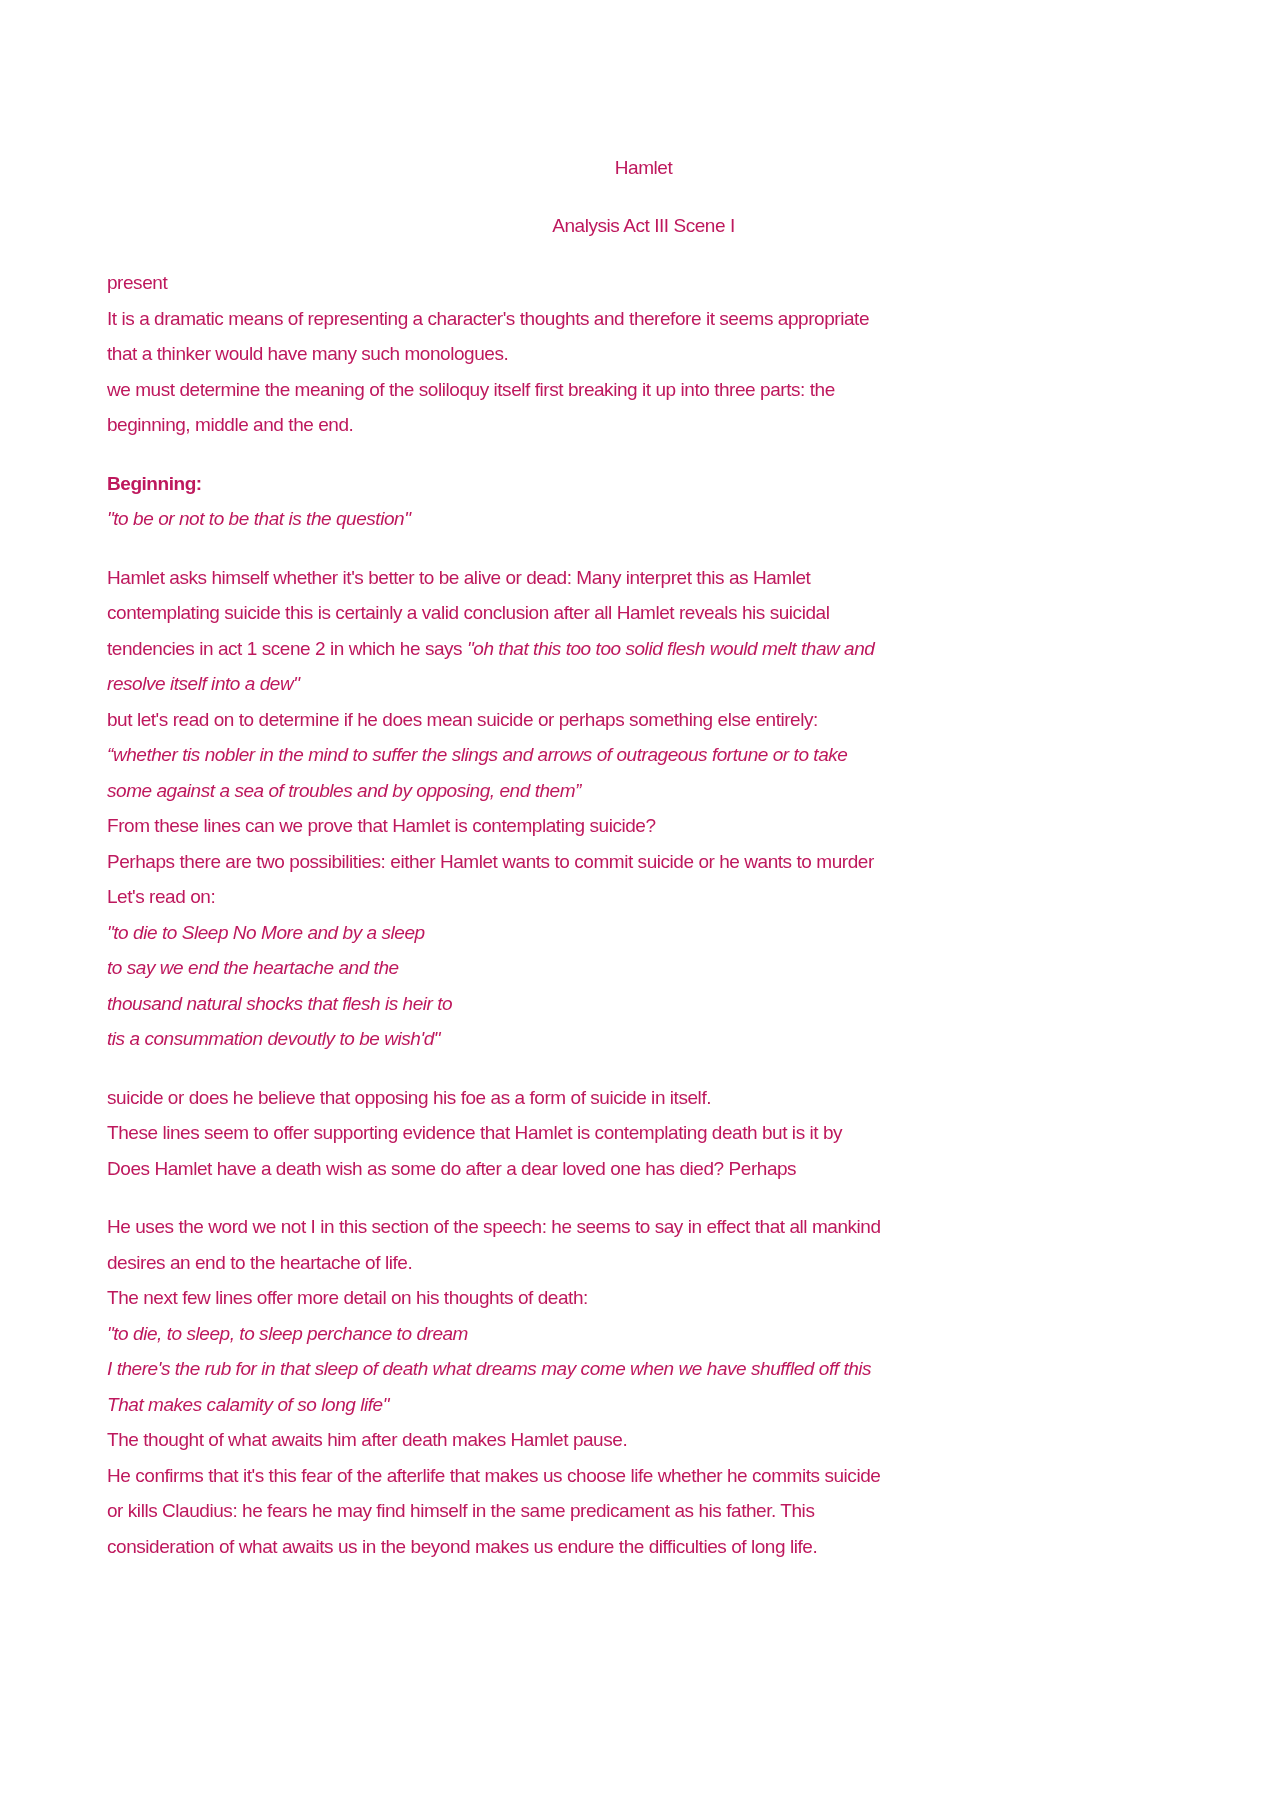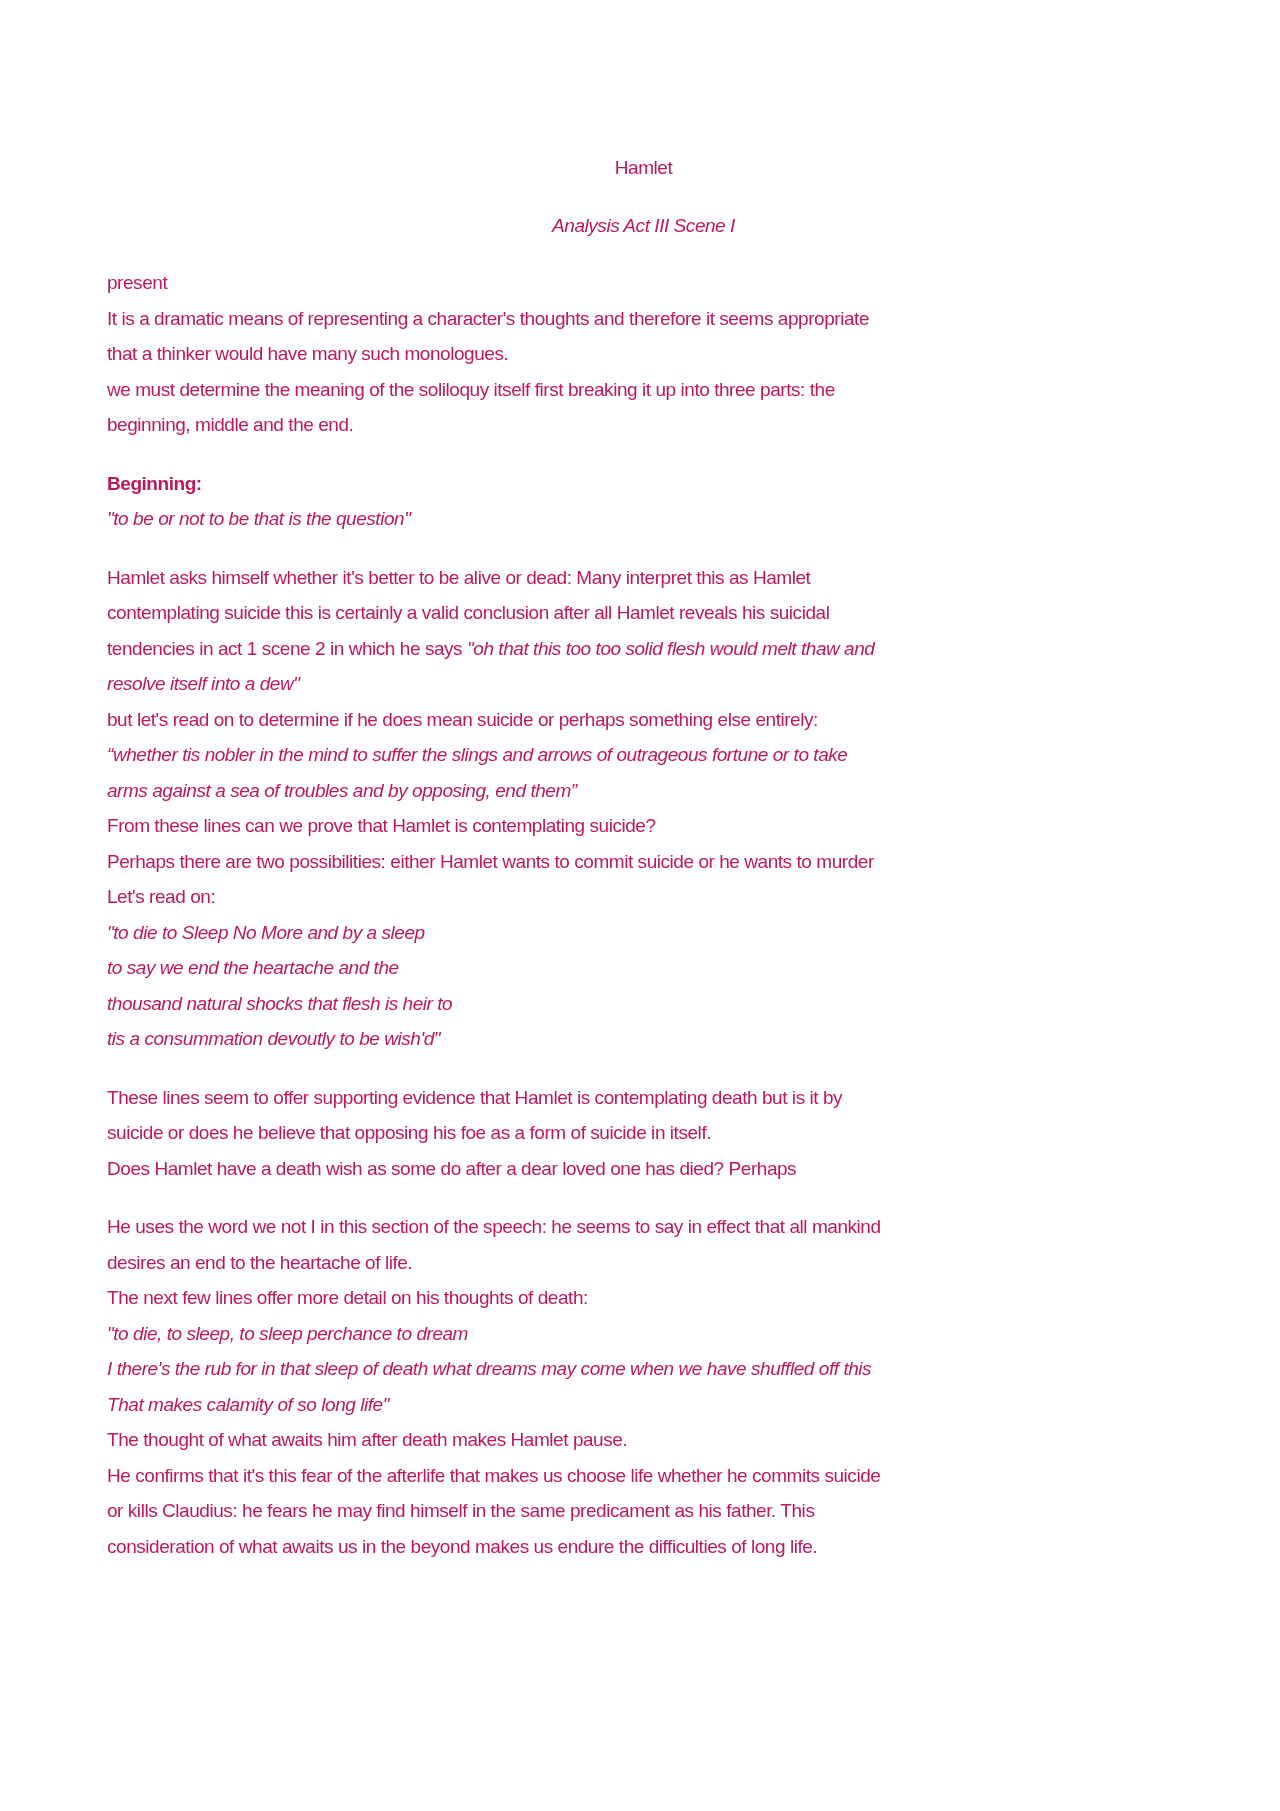--- a/index.html
+++ b/index.html
@@ -27,21 +27,20 @@
   }
   .center {
     text-align: center;
   }
   .doc-title, .doc-subtitle {
     margin: 0 0 22px 0;
     font-size: 19px;
     font-weight: normal;
   }
   .doc-subtitle {
-    font-style: italic;
   }
   .section {
     margin-bottom: 23px;
   }
   .section:last-child {
     margin-bottom: 12px;
   }
   .it { font-style: italic; }
   .bd { font-weight: bold; }
 </style>
@@ -63,32 +62,32 @@
         <div class="line"><span class="bd">Beginning:</span></div>
         <div class="line"><span class="it">"to be or not to be that is the question"</span></div>
       </div>
       <div class="section">
         <div class="line"><span class="">Hamlet asks himself whether it's better to be alive or dead: Many interpret this as Hamlet</span></div>
         <div class="line"><span class="">contemplating suicide this is certainly a valid conclusion after all Hamlet reveals his suicidal</span></div>
         <div class="line"><span class="">tendencies in act 1 scene 2 in which he says </span><span class="it">"oh that this too too solid flesh would melt thaw and</span></div>
         <div class="line"><span class="it">resolve itself into a dew"</span></div>
         <div class="line"><span class="">but let's read on to determine if he does mean suicide or perhaps something else entirely:</span></div>
         <div class="line"><span class="it">“whether tis nobler in the mind to suffer the slings and arrows of outrageous fortune or to take</span></div>
-        <div class="line"><span class="it">arms against a sea of troubles and by opposing, end them”</span></div>
+        <div class="line"><span class="it">some against a sea of troubles and by opposing, end them”</span></div>
         <div class="line"><span class="">From these lines can we prove that Hamlet is contemplating suicide?</span></div>
         <div class="line"><span class="">Perhaps there are two possibilities: either Hamlet wants to commit suicide or he wants to murder</span></div>
         <div class="line"><span class="">Let's read on:</span></div>
         <div class="line"><span class="it">"to die to Sleep No More and by a sleep</span></div>
         <div class="line"><span class="it">to say we end the heartache and the</span></div>
         <div class="line"><span class="it">thousand natural shocks that flesh is heir to</span></div>
         <div class="line"><span class="it">tis a consummation devoutly to be wish'd"</span></div>
       </div>
       <div class="section">
+        <div class="line"><span class="">suicide or does he believe that opposing his foe as a form of suicide in itself.</span></div>
         <div class="line"><span class="">These lines seem to offer supporting evidence that Hamlet is contemplating death but is it by</span></div>
-        <div class="line"><span class="">suicide or does he believe that opposing his foe as a form of suicide in itself.</span></div>
         <div class="line"><span class="">Does Hamlet have a death wish as some do after a dear loved one has died? Perhaps</span></div>
       </div>
       <div class="section">
         <div class="line"><span class="">He uses the word we not I in this section of the speech: he seems to say in effect that all mankind</span></div>
         <div class="line"><span class="">desires an end to the heartache of life.</span></div>
         <div class="line"><span class="">The next few lines offer more detail on his thoughts of death:</span></div>
         <div class="line"><span class="it">"to die, to sleep, to sleep perchance to dream</span></div>
         <div class="line"><span class="it">I there's the rub for in that sleep of death what dreams may come when we have shuffled off this</span></div>
         <div class="line"><span class="it">That makes calamity of so long life"</span></div>
         <div class="line"><span class="">The thought of what awaits him after death makes Hamlet pause.</span></div>

